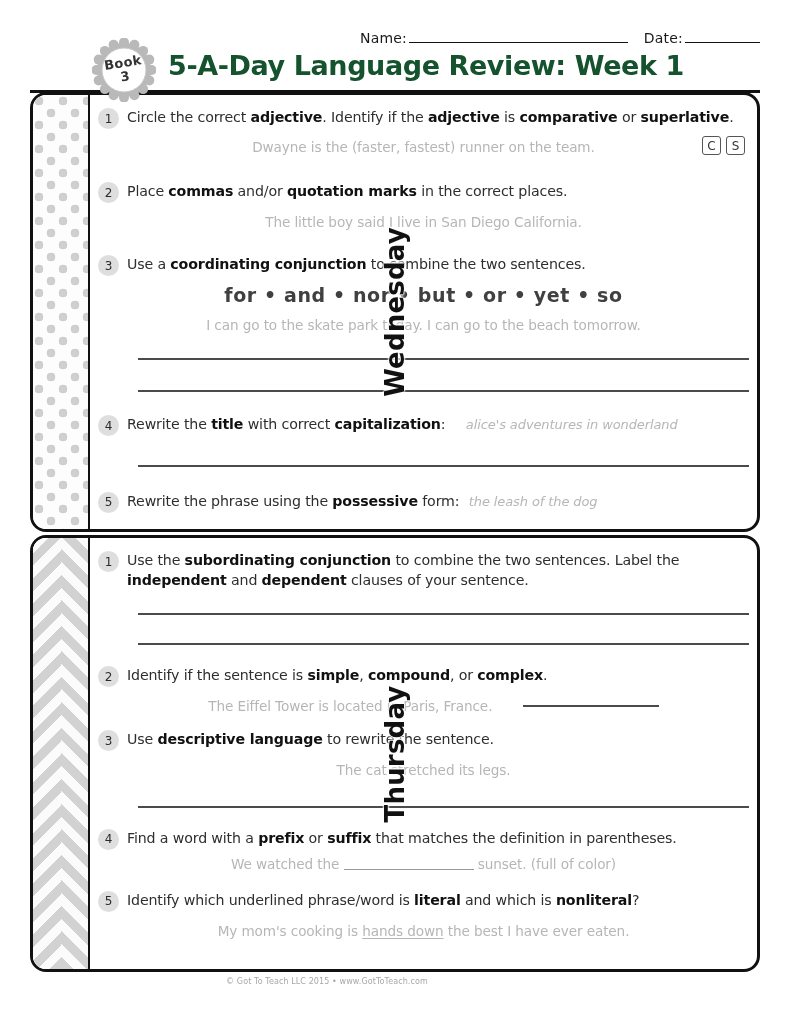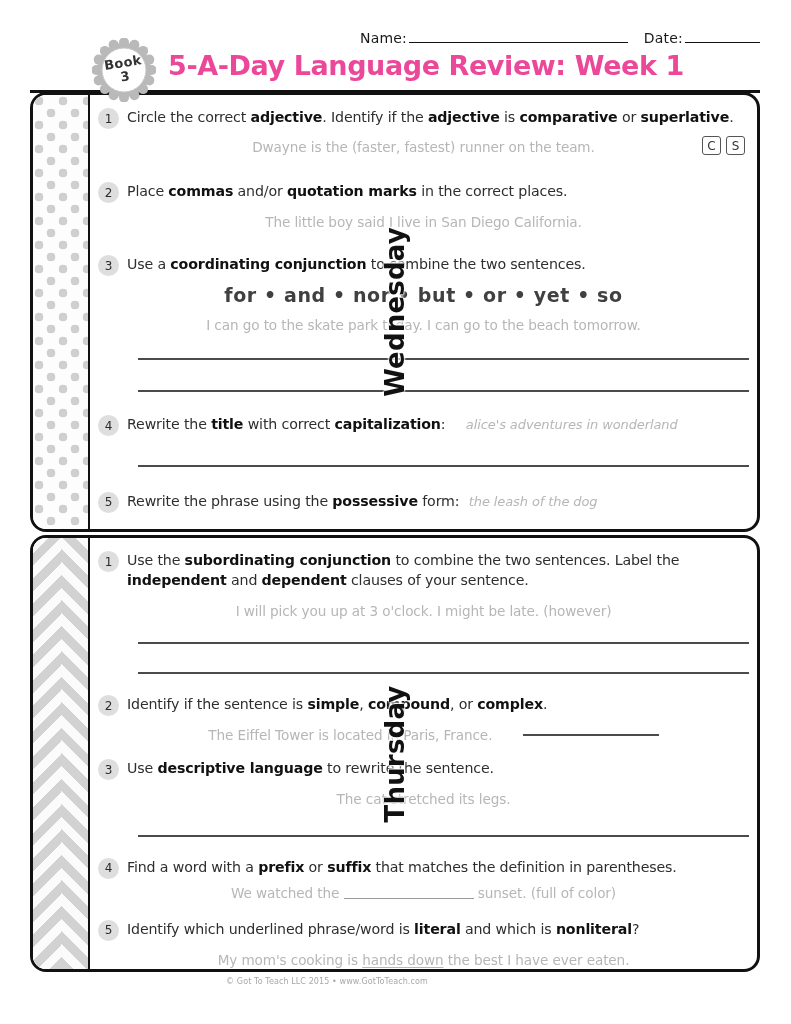--- a/index.html
+++ b/index.html
@@ -47,21 +47,21 @@
   .nd-gap { width: 16px; }
 
   .title {
     position: absolute;
     left: 168px;
     top: 50px;
     font-family: "DejaVu Sans", sans-serif;
     font-weight: bold;
     font-size: 27px;
     letter-spacing: -0.4px;
-    color: #ec4899;
+    color: #14532d;
     white-space: nowrap;
   }
 
   .header-rule {
     position: absolute;
     left: 30px;
     top: 90px;
     width: 730px;
     height: 3px;
     background: #111;
@@ -406,21 +406,20 @@
 
   <div class="day-block" id="block-thursday">
     <div class="day-tab tab-chevron"></div>
     <div class="day-label">Thursday</div>
 
     <div class="day-content">
 
       <div class="item" style="margin-top:4px;">
         <div class="num">1</div>
         <div class="prompt">Use the <b>subordinating conjunction</b> to combine the two sentences.  Label the <b>independent</b> and <b>dependent</b> clauses of your sentence.</div>
-        <div class="example" style="margin-top:13px;">I will pick you up at 3 o'clock.  I might be late.  (however)</div>
         <div class="answer-line" style="margin-top:23px;"></div>
         <div class="answer-line" style="margin-top:28px;"></div>
       </div>
 
       <div class="item" style="margin-top:20px;">
         <div class="num">2</div>
         <div class="prompt">Identify if the sentence is <b>simple</b>, <b>compound</b>, or <b>complex</b>.</div>
         <div style="margin-top:12px; text-align:center; padding-left:20px;">
           <span class="example">The Eiffel Tower is located in Paris, France.</span>
           <span class="short-line"></span>

